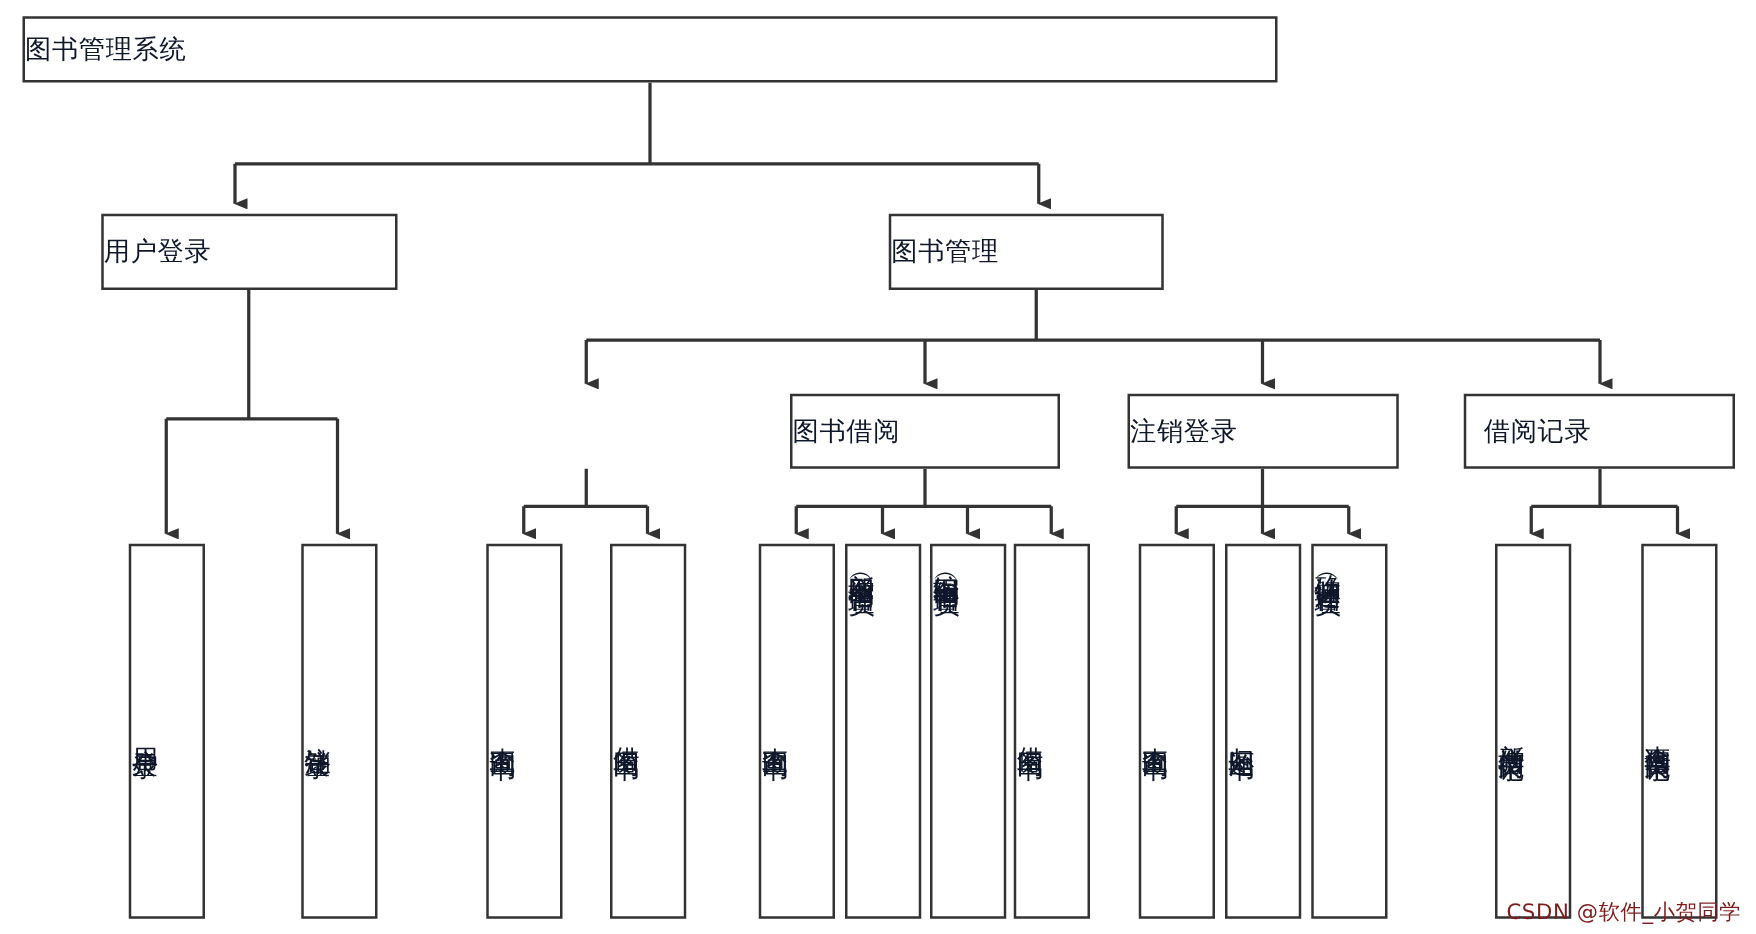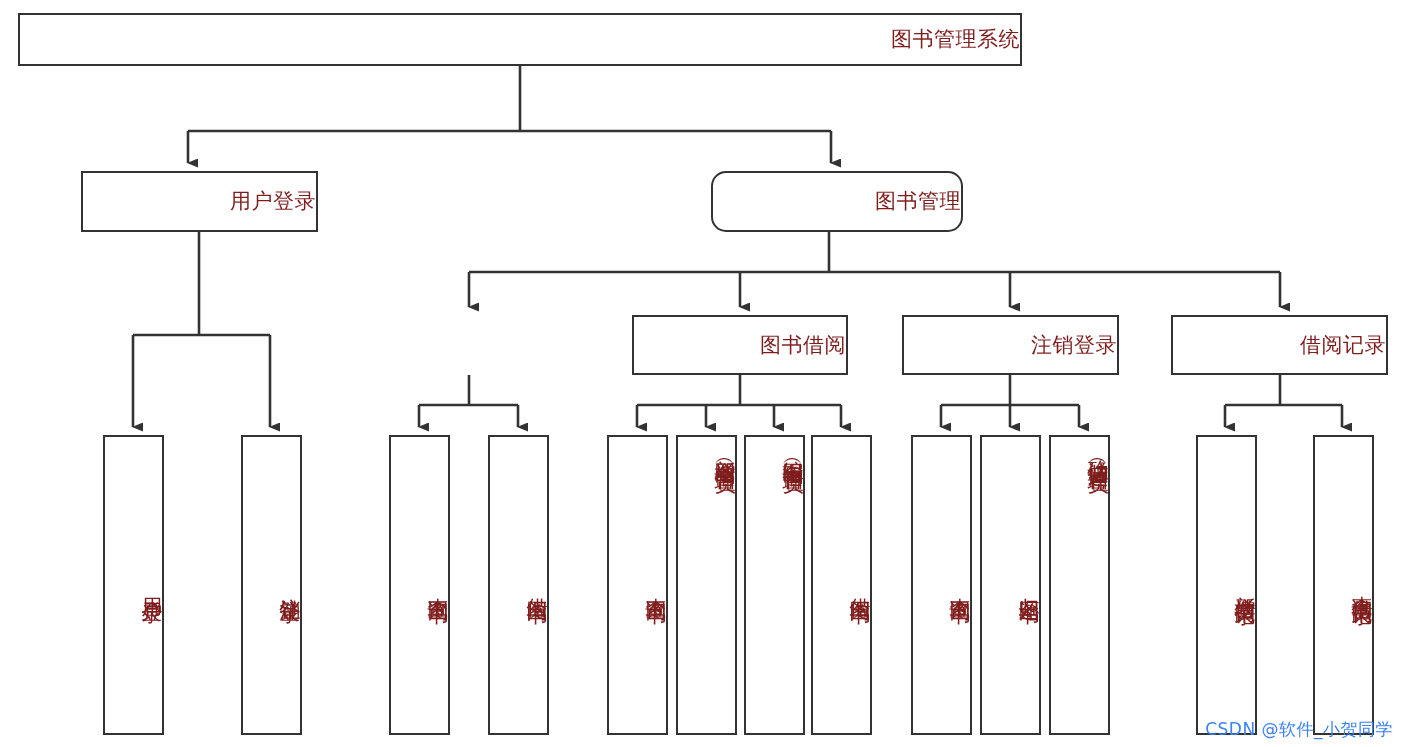--- a/index.html
+++ b/index.html
@@ -27,22 +27,22 @@
     height: 747px;
     pointer-events: none;
   }
   .node {
     position: absolute;
     box-sizing: border-box;
     background: #ffffff;
     border: 2px solid #333333;
     display: flex;
     align-items: center;
-    justify-content: flex-end;
-    color: #7f1d1d;
+    justify-content: flex-start;
+    color: #0f172a;
   }
   .node-label {
     display: block;
     text-align: center;
     line-height: 1.28;
     white-space: nowrap;
   }
   .node.horizontal .node-label {
     font-size: 21px;
     letter-spacing: 0.5px;
@@ -60,21 +60,21 @@
   }
   .node.vertical.centered {
     align-items: center;
     padding-top: 0;
   }
   .watermark {
     position: absolute;
     right: 12px;
     bottom: 6px;
     font-size: 17px;
-    color: #3b82f6;
+    color: #7f1d1d;
     white-space: nowrap;
     letter-spacing: 0.5px;
     text-align: right;
   }
 </style>
 </head>
 <body>
 
 <div id="diagram-root">
 
@@ -131,31 +131,31 @@
     </g>
   </svg>
 
   <div class="node horizontal" style="left:18px; top:13px; width:1004px; height:53px;">
     <span class="node-label">图书管理系统</span>
   </div>
 
   <div class="node horizontal" style="left:81px; top:171px; width:237px; height:61px;">
     <span class="node-label">用户登录</span>
   </div>
-  <div class="node horizontal" style="left:711px; top:171px; width:252px; height:61px;border-radius:15px;">
+  <div class="node horizontal" style="left:711px; top:171px; width:220px; height:61px;">
     <span class="node-label">图书管理</span>
   </div>
 
   <div class="node horizontal" style="left:632px; top:315px; width:216px; height:60px;">
     <span class="node-label">图书借阅</span>
   </div>
   <div class="node horizontal" style="left:902px; top:315px; width:217px; height:60px;">
     <span class="node-label">注销登录</span>
   </div>
-  <div class="node horizontal" style="left:1171px; top:315px; width:217px; height:60px;">
+  <div class="node horizontal" style="left:1171px; top:315px; width:217px; height:60px;padding-left:14px;">
     <span class="node-label">借阅记录</span>
   </div>
 
   <div class="node vertical centered" style="left:103px; top:435px; width:61px; height:300px;">
     <span class="node-label">用户登录</span>
   </div>
   <div class="node vertical centered" style="left:241px; top:435px; width:61px; height:300px;">
     <span class="node-label">注销登录</span>
   </div>
 

